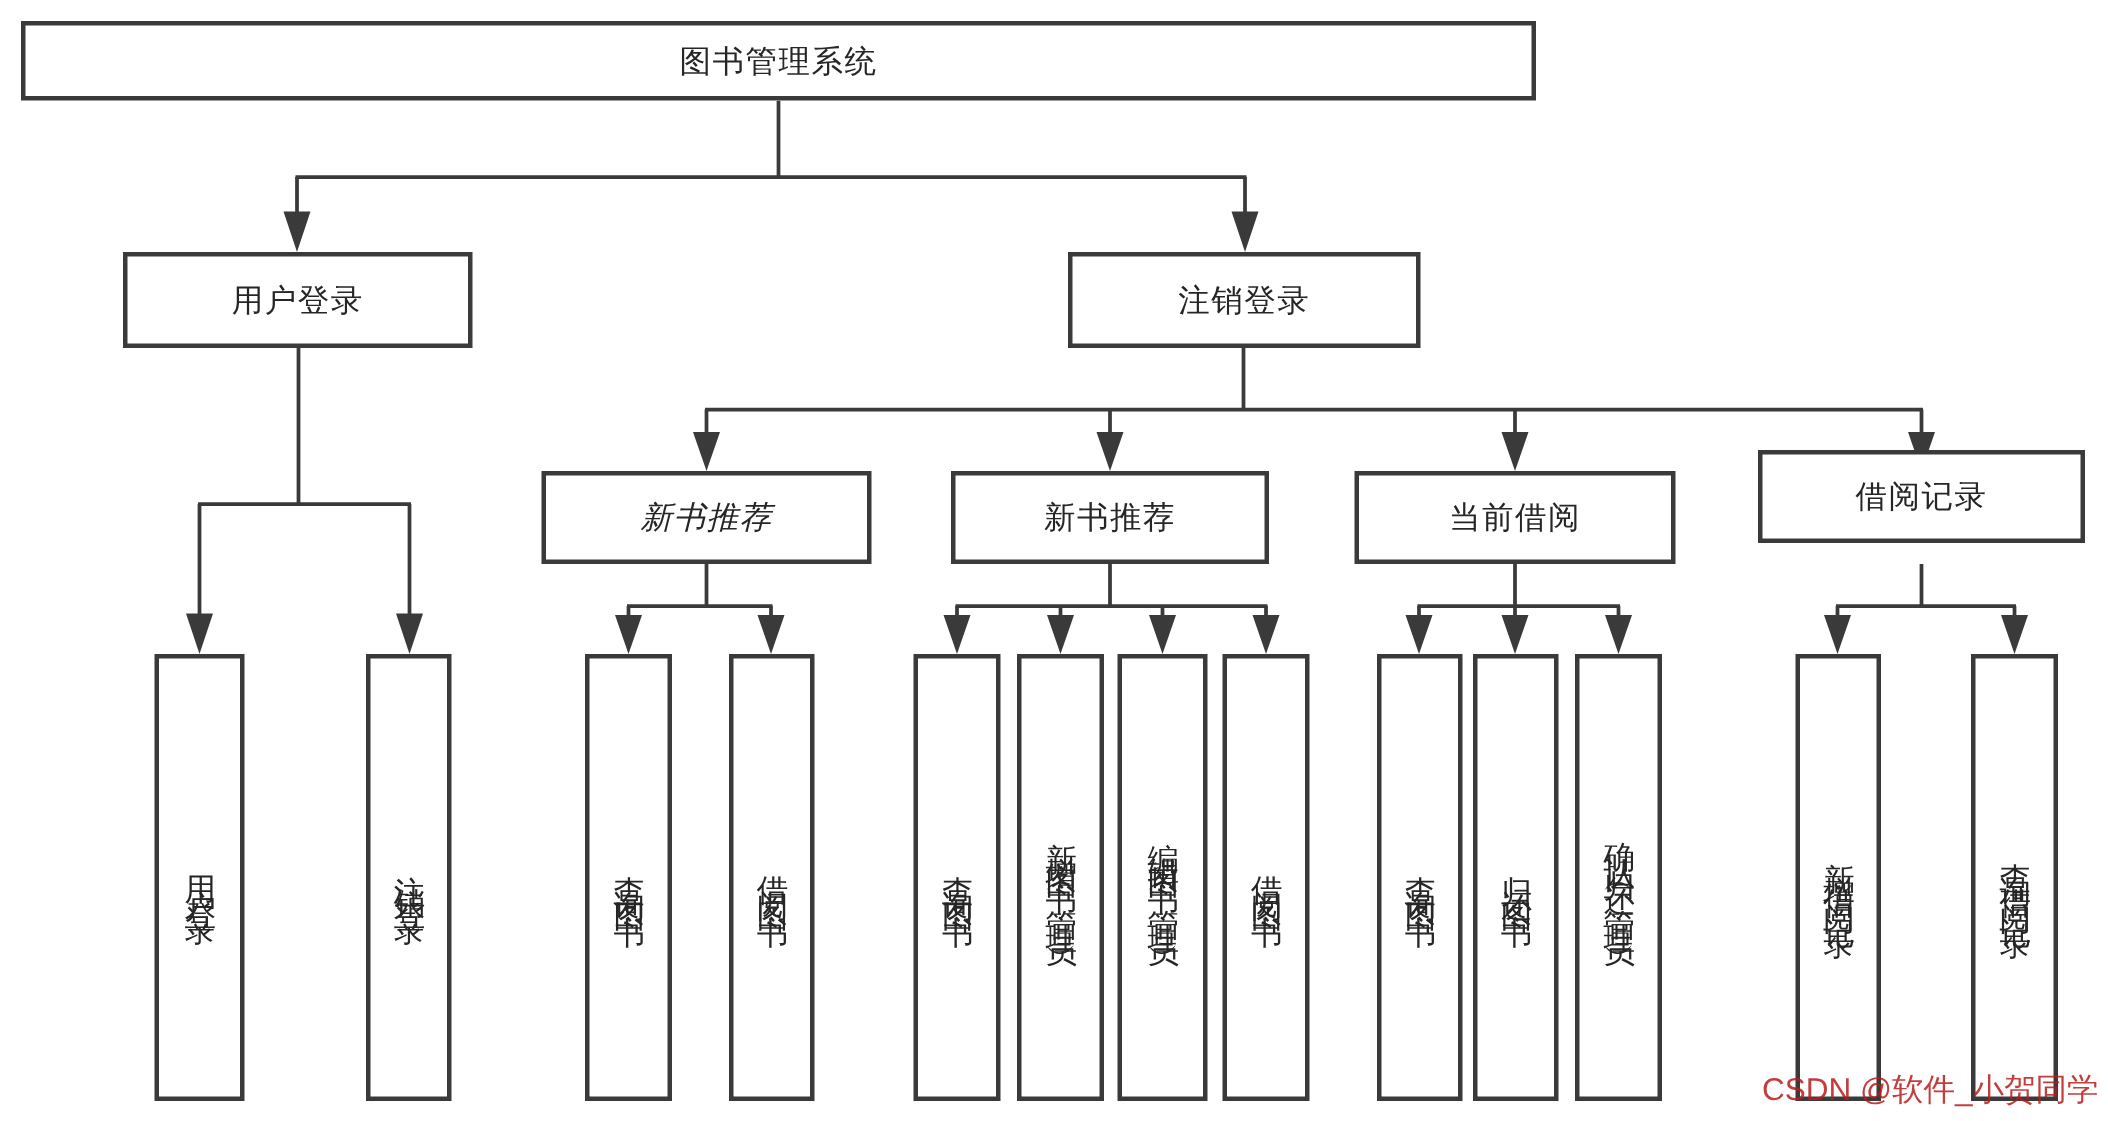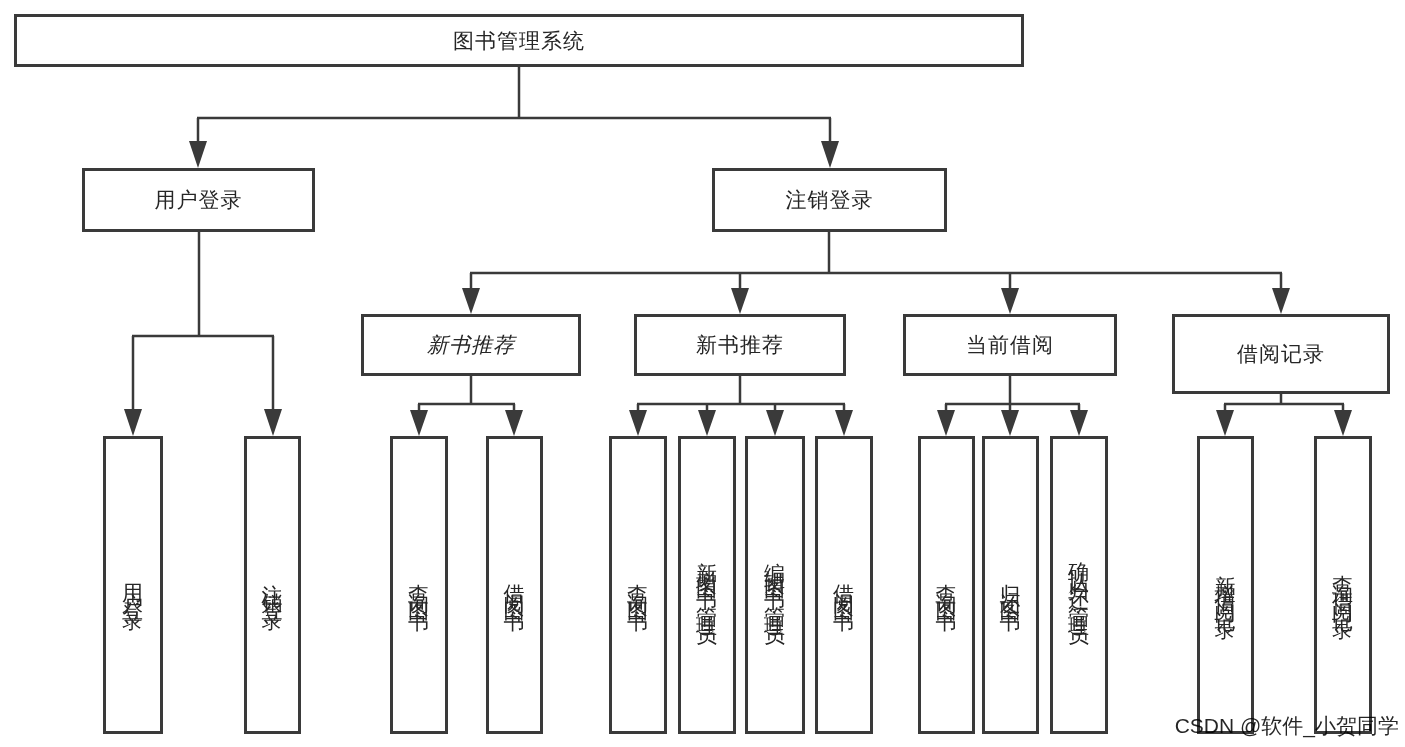--- a/index.html
+++ b/index.html
@@ -43,21 +43,21 @@
     font-size: 21px;
     letter-spacing: 9px;
     line-height: 1;
     white-space: nowrap;
   }
   .watermark {
     position: absolute;
     right: 6px;
     bottom: 7px;
     font-size: 21px;
-    color: #000000;
+    color: #b91c1c;
     opacity: 0.85;
     z-index: 3;
     white-space: nowrap;
     margin-top: 32px;
   }
 </style>
 </head>
 <body>
 
 <div class="stage">
@@ -132,21 +132,21 @@
   </svg>
 
   <div class="box h" style="left:14px; top:14px; width:1010px; height:53px;">图书管理系统</div>
 
   <div class="box h" style="left:82px; top:168px; width:233px; height:64px;">用户登录</div>
   <div class="box h" style="left:712px; top:168px; width:235px; height:64px;">注销登录</div>
 
   <div class="box h" style="left:361px; top:314px; width:220px; height:62px;font-style:italic;">新书推荐</div>
   <div class="box h" style="left:634px; top:314px; width:212px; height:62px;">新书推荐</div>
   <div class="box h" style="left:903px; top:314px; width:214px; height:62px;">当前借阅</div>
-  <div class="box h" style="left:1172px; top:314px; width:218px; height:80px;">借阅记录</div>
+  <div class="box h" style="left:1172px; top:300px; width:218px; height:62px;">借阅记录</div>
 
   <div class="box v" style="left:103px; top:436px; width:60px; height:298px;">用户登录</div>
   <div class="box v" style="left:244px; top:436px; width:57px; height:298px;">注销登录</div>
 
   <div class="box v" style="left:390px; top:436px; width:58px; height:298px;">查询图书</div>
   <div class="box v" style="left:486px; top:436px; width:57px; height:298px;">借阅图书</div>
 
   <div class="box v" style="left:609px; top:436px; width:58px; height:298px;">查询图书</div>
   <div class="box v" style="left:678px; top:436px; width:58px; height:298px;">新增图书（管理员）</div>
   <div class="box v" style="left:745px; top:436px; width:60px; height:298px;">编辑图书（管理员）</div>

